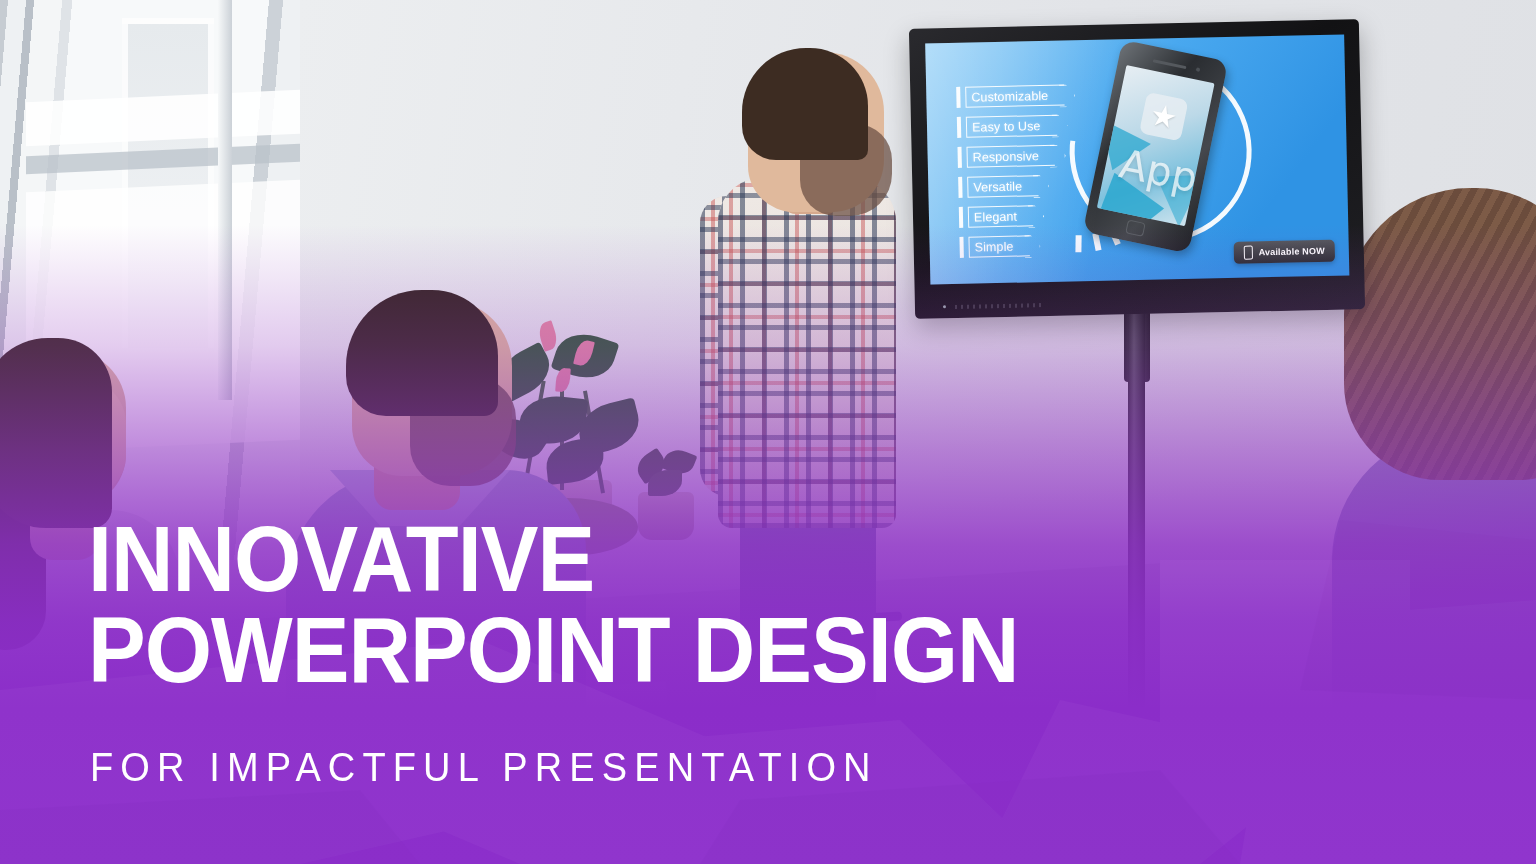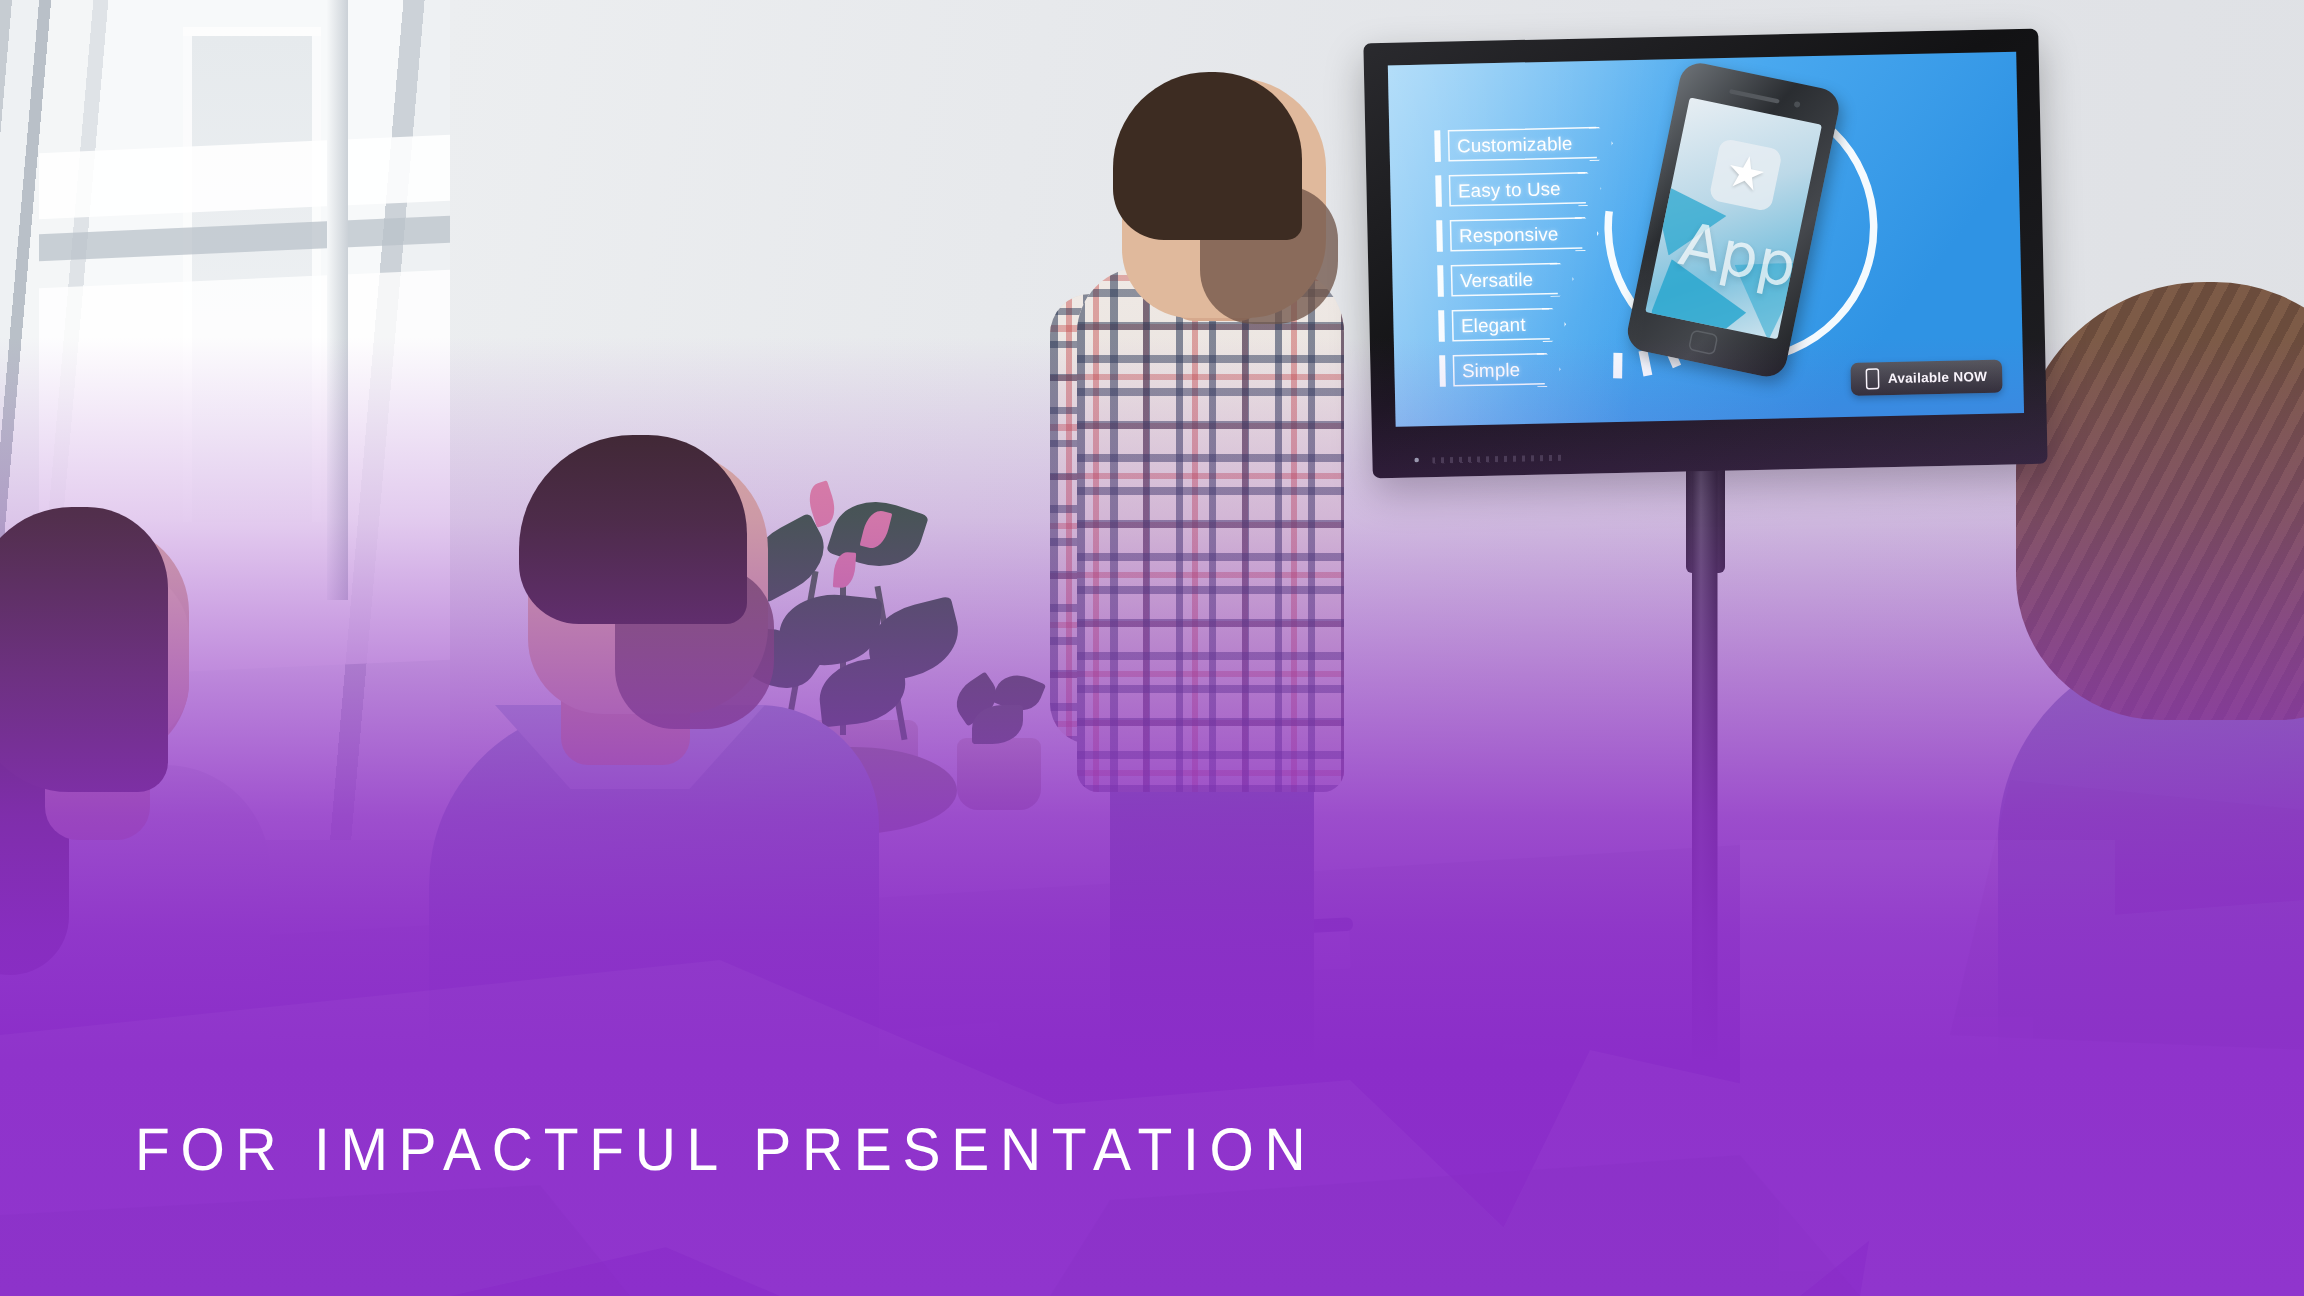--- a/index.html
+++ b/index.html
@@ -352,15 +352,19 @@
       <polygon points="0,690 480,640 760,760 300,864 0,864"></polygon>
       <polygon points="300,770 900,720 1050,864 520,864"></polygon>
     </g>
     <g fill="#6d1aa0" opacity="0.12">
       <polygon points="1340,520 1536,540 1536,700 1300,690"></polygon>
       <polygon points="740,800 1160,770 1240,864 700,864"></polygon>
       <polygon points="0,810 360,790 420,864 0,864"></polygon>
     </g>
   </svg>
 
+  <div id="title">
+    <div class="t-line">INNOVATIVE</div>
+    <div class="t-line">POWERPOINT DESIGN</div>
+  </div>
   <div id="subtitle">FOR IMPACTFUL PRESENTATION</div>
 
 </div>
 
 </body></html>

